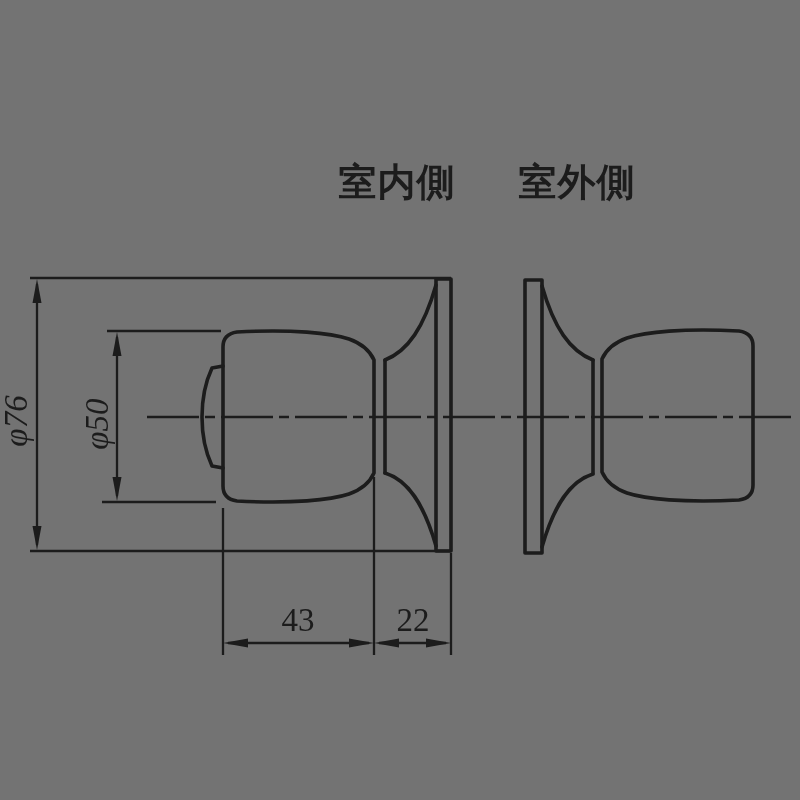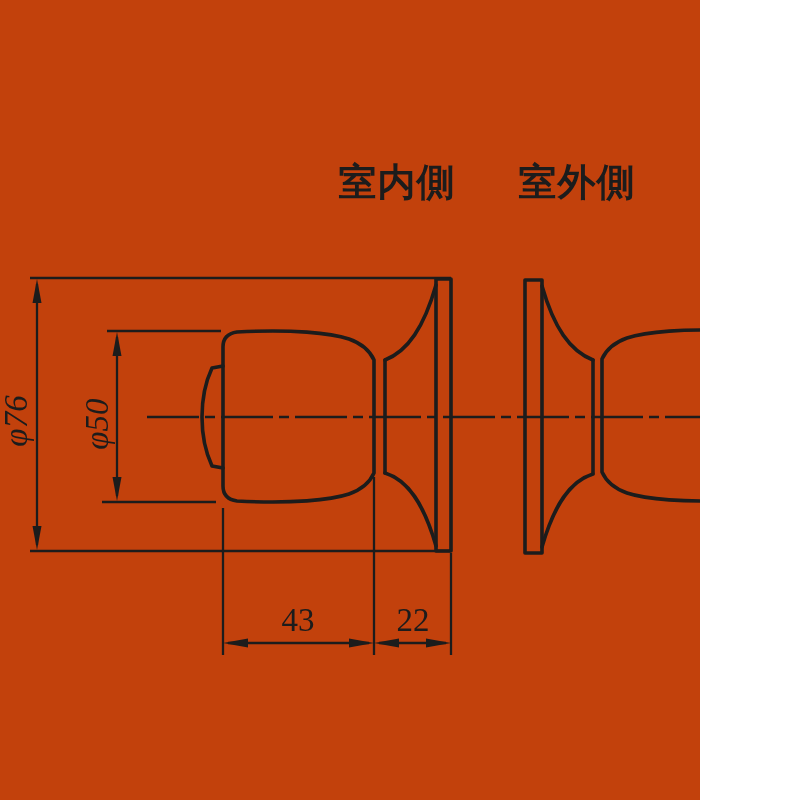--- a/index.html
+++ b/index.html
@@ -2,23 +2,23 @@
 <html><head>
 <meta charset="utf-8">
 <style>
   html, body {
     margin: 0;
     padding: 0;
     background: #ffffff;
   }
   .page {
     position: relative;
-    width: 700px;
+    width: 800px;
     height: 800px;
-    background: #c2410c;
+    background: #737373;
     font-family: "Liberation Sans", sans-serif;
     overflow: hidden;
   }
   svg { display: block; }
   .outline { fill: none; stroke-width: 3.6; stroke-linecap: round; stroke-linejoin: round; }
   .thin    { fill: none; stroke-width: 2.3; stroke-linecap: butt; }
   .center  { fill: none; stroke-width: 2.4; stroke-dasharray: 52 6 10 6; }
   .arrow   { stroke: none; }
   .dimtext {
     font-family: "Liberation Serif", serif;

